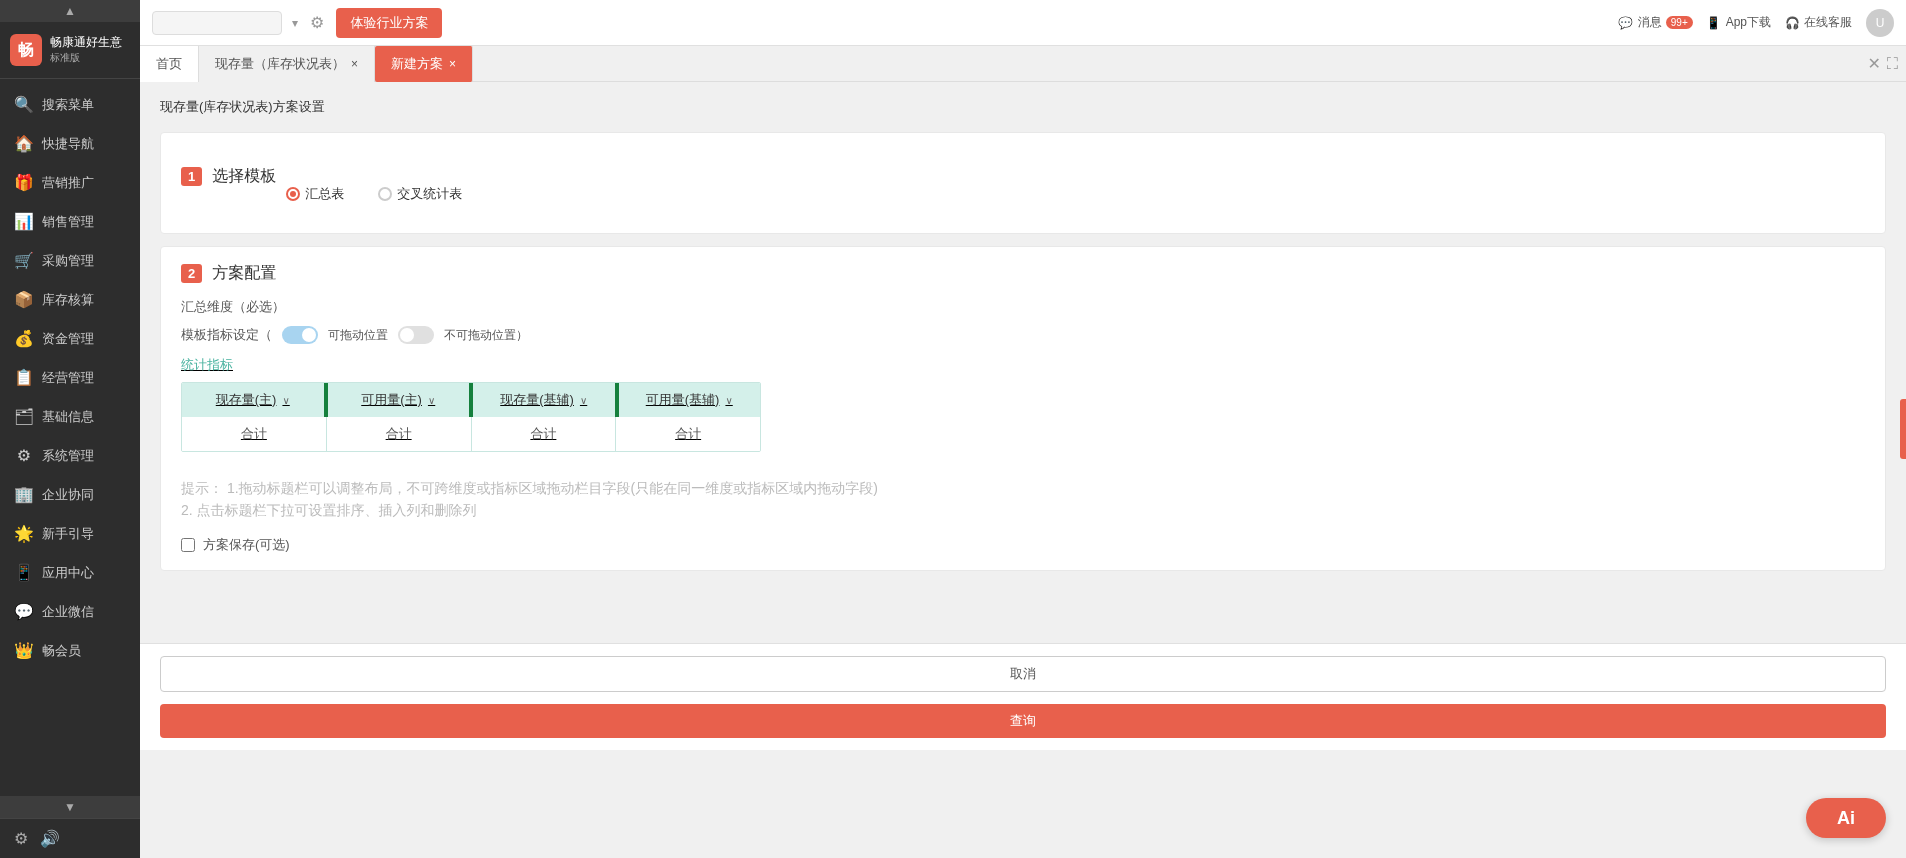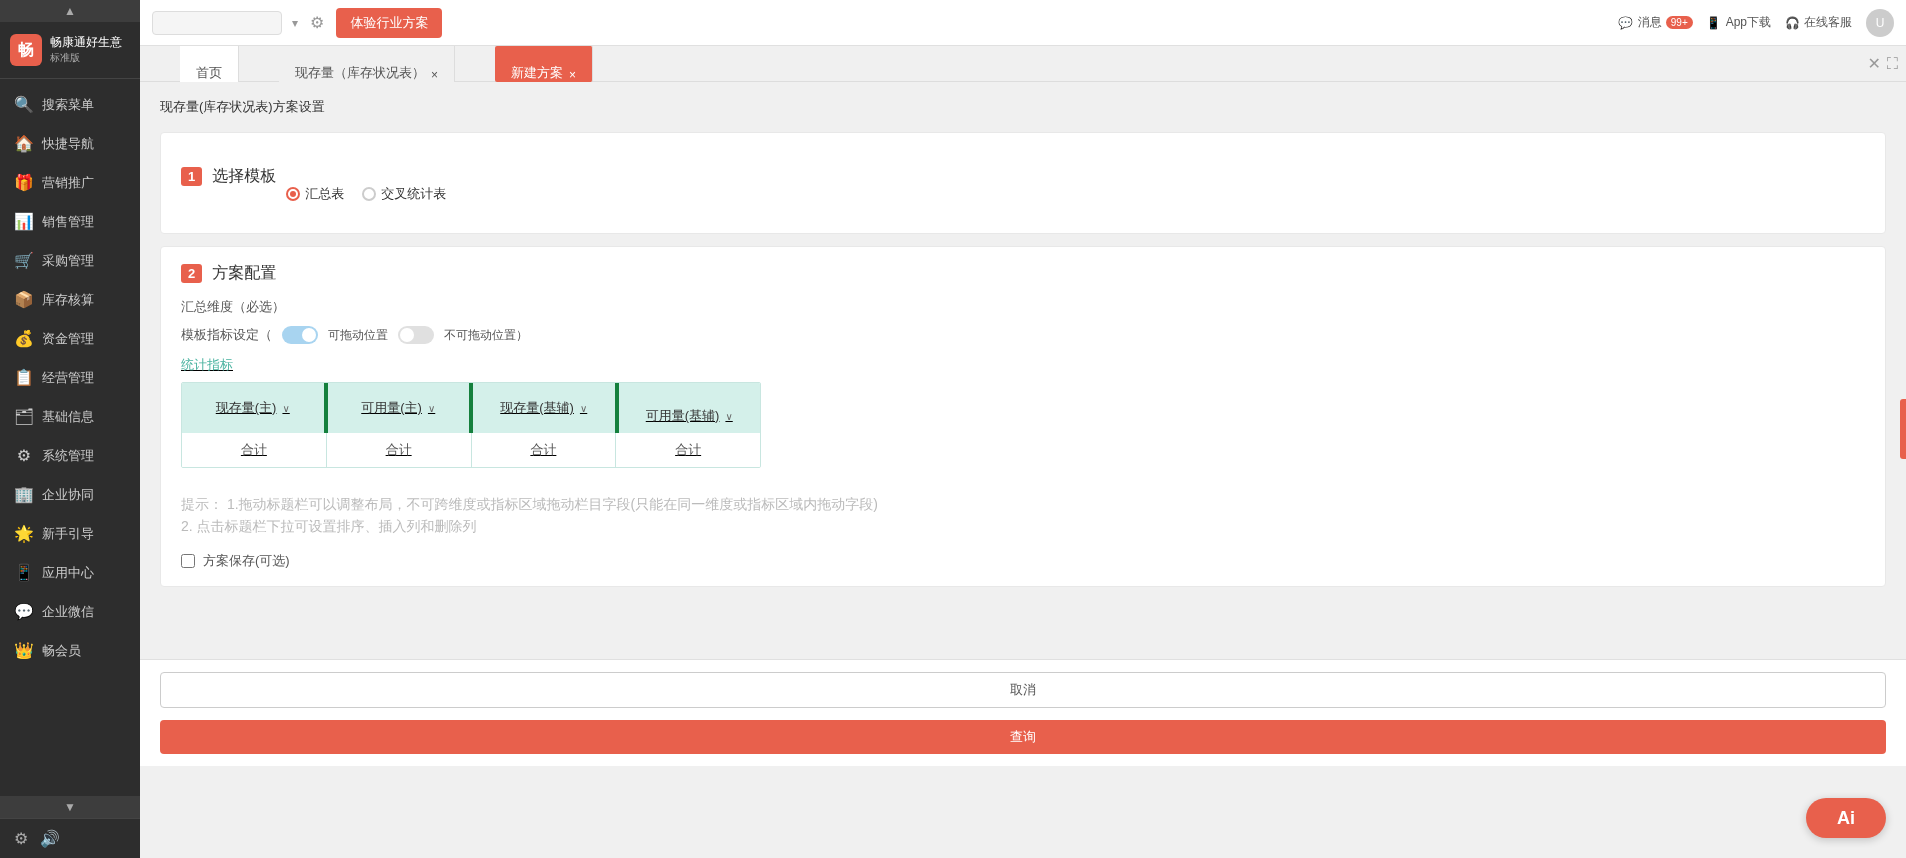--- a/index.html
+++ b/index.html
@@ -98,25 +98,24 @@
     .tabbar {
       background: #f0f0f0;
       display: flex;
       align-items: center;
       padding: 0 0 0 0;
       border-bottom: 1px solid #ddd;
       height: 36px;
       flex-shrink: 0;
     }
     .tab {
-      display: flex; align-items: flex-end; gap: 6px;
+      display: flex; align-items: center; gap: 6px;
       padding: 0 16px; height: 36px; cursor: pointer;
       border-right: 1px solid #ddd; font-size: 13px; color: #555;
       background: #f0f0f0;
-      margin-left: 40px;
     }
     .tab.active {
       background: #e8604c; color: #fff; border-radius: 2px;
     }
     .tab-close { font-size: 12px; cursor: pointer; }
     .tab-home { background: #fff; }
 
     
     .content {
       flex: 1; overflow-y: auto; position: relative;
@@ -133,21 +132,21 @@
     .step-label {
       display: flex; align-items: center; gap: 10px; margin-bottom: 14px;
     }
     .step-num {
       background: #e8604c; color: #fff; border-radius: 3px;
       padding: 2px 7px; font-size: 13px; font-weight: bold;
     }
     .step-title { font-size: 16px; color: #333; font-weight: 500; }
 
     
-    .radio-group { display: flex; align-items: flex-end; gap: 18px; margin-top: 36px; }
+    .radio-group { display: flex; align-items: flex-end; gap: 34px; margin-top: 36px; }
     .radio-item { display: flex; align-items: center; gap: 5px; cursor: pointer; font-size: 13px; color: #333; }
     .radio-dot {
       width: 14px; height: 14px; border-radius: 50%; border: 2px solid #e8604c;
       display: flex; align-items: center; justify-content: center;
     }
     .radio-dot.selected::after {
       content: ''; display: block; width: 6px; height: 6px;
       border-radius: 50%; background: #e8604c;
     }
     .radio-dot.unselected { border-color: #ccc; }
@@ -186,21 +185,21 @@
     .stats-section { margin-top: 6px; text-decoration: underline; }
     .stats-label { color: #4ab3a0; font-size: 13px; margin-bottom: 8px; font-weight: 500; }
     .stats-table { border: 1px solid #c8e6e0; border-radius: 2px; overflow: hidden; width: 580px; }
     .stats-header { display: flex; background: #d4f0ea; }
     .stats-header-cell {
       flex: 1; padding: 8px 10px; font-size: 13px; color: #333;
       display: flex; align-items: center; justify-content: center; gap: 6px;
       border-right: 4px solid #15803d;
       cursor: pointer;
     }
-    .stats-header-cell:last-child { border-right: none; margin-top: 16px; }
+    .stats-header-cell:last-child { border-right: none; }
     .stats-body { display: flex; }
     .stats-body-cell {
       flex: 1; padding: 8px 10px; font-size: 13px; color: #555;
       text-align: center; border-right: 1px solid #c8e6e0;
       background: #fff;
     }
     .stats-body-cell:last-child { border-right: none; }
     .chevron { font-size: 10px; color: #666; }
 
     

